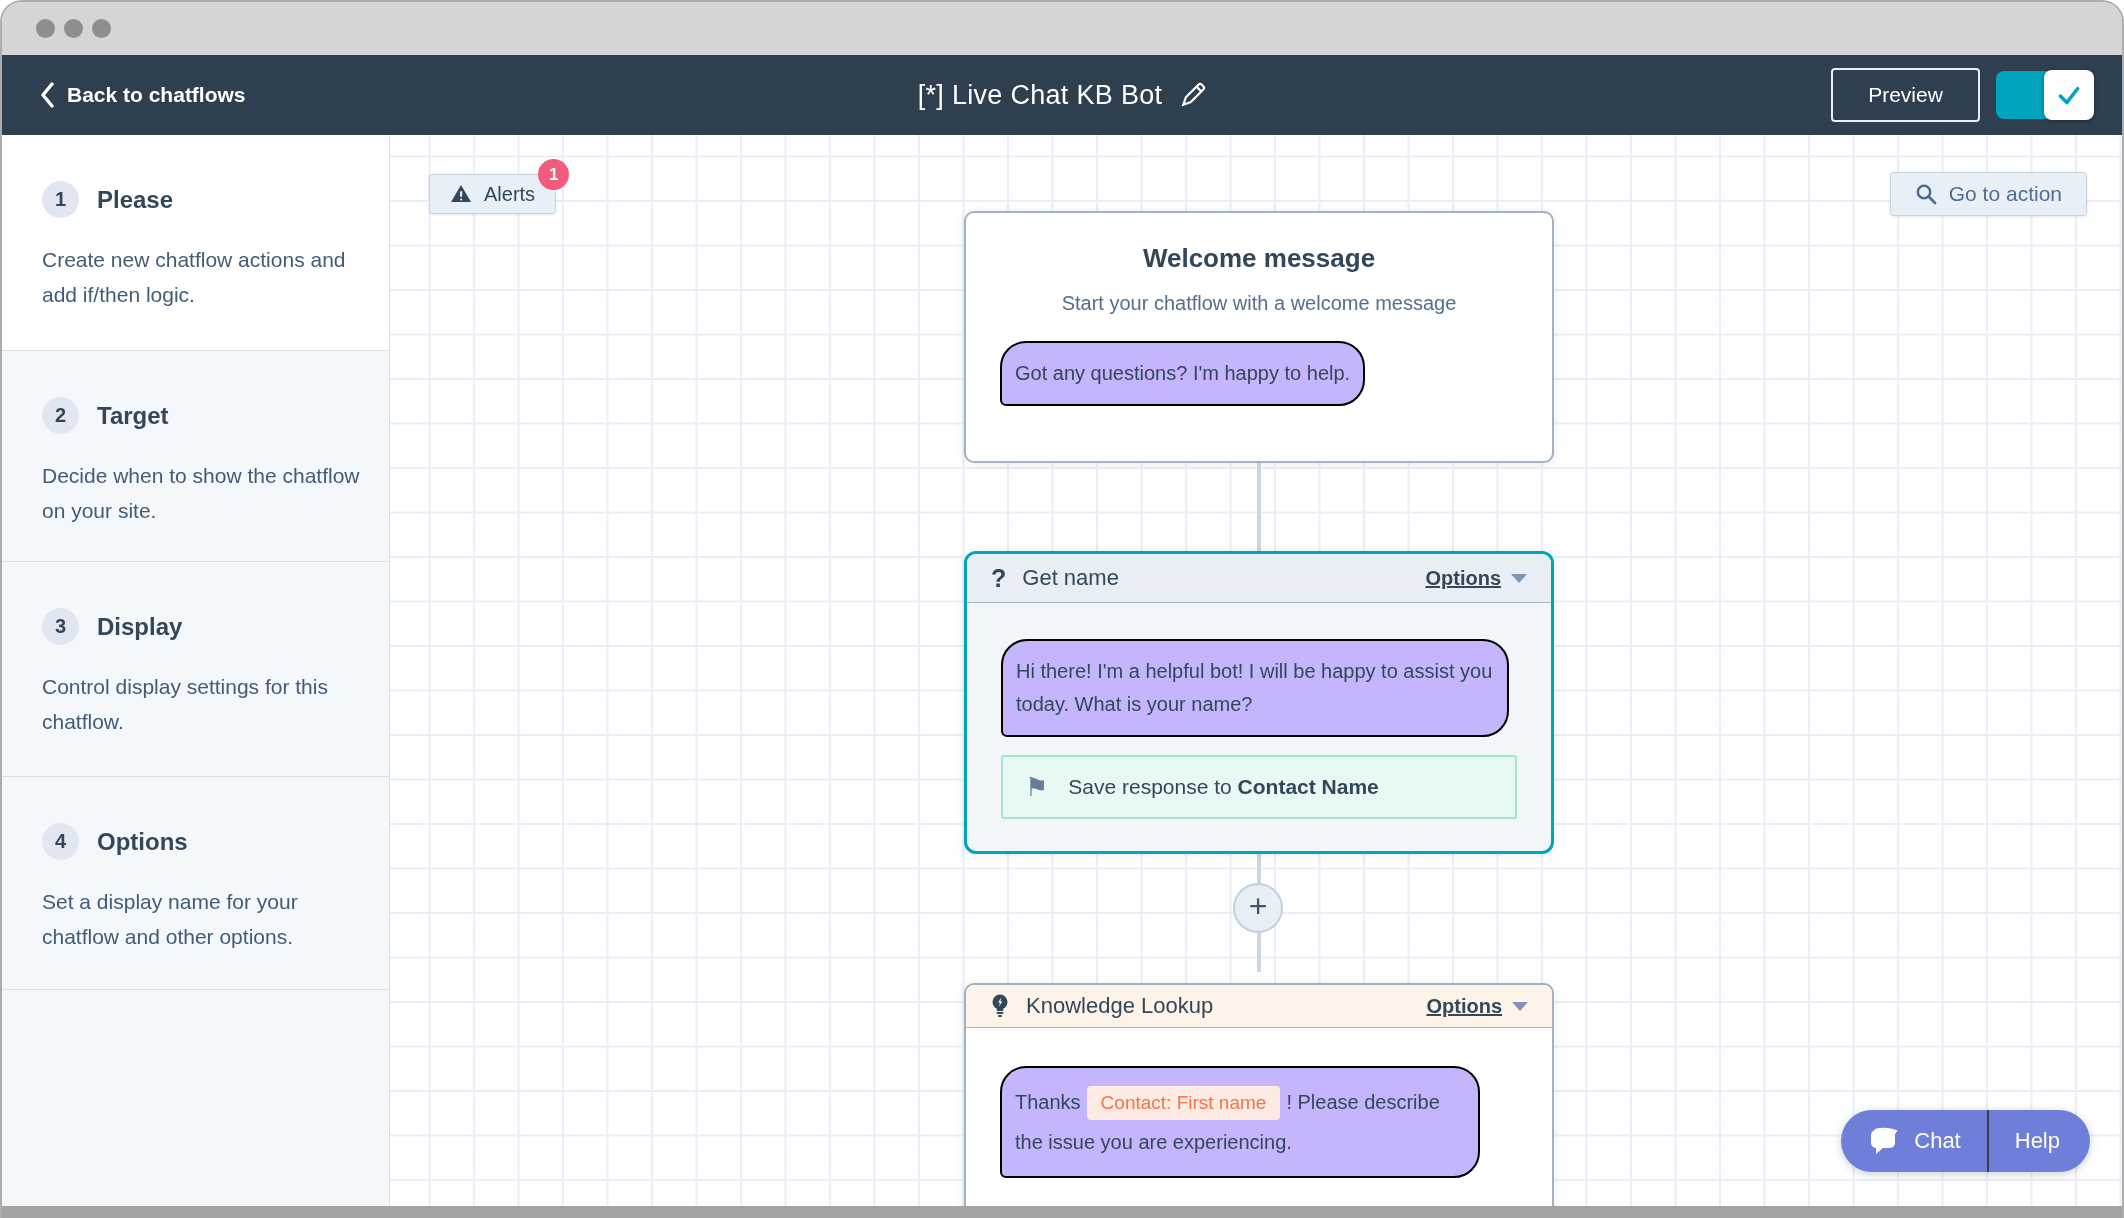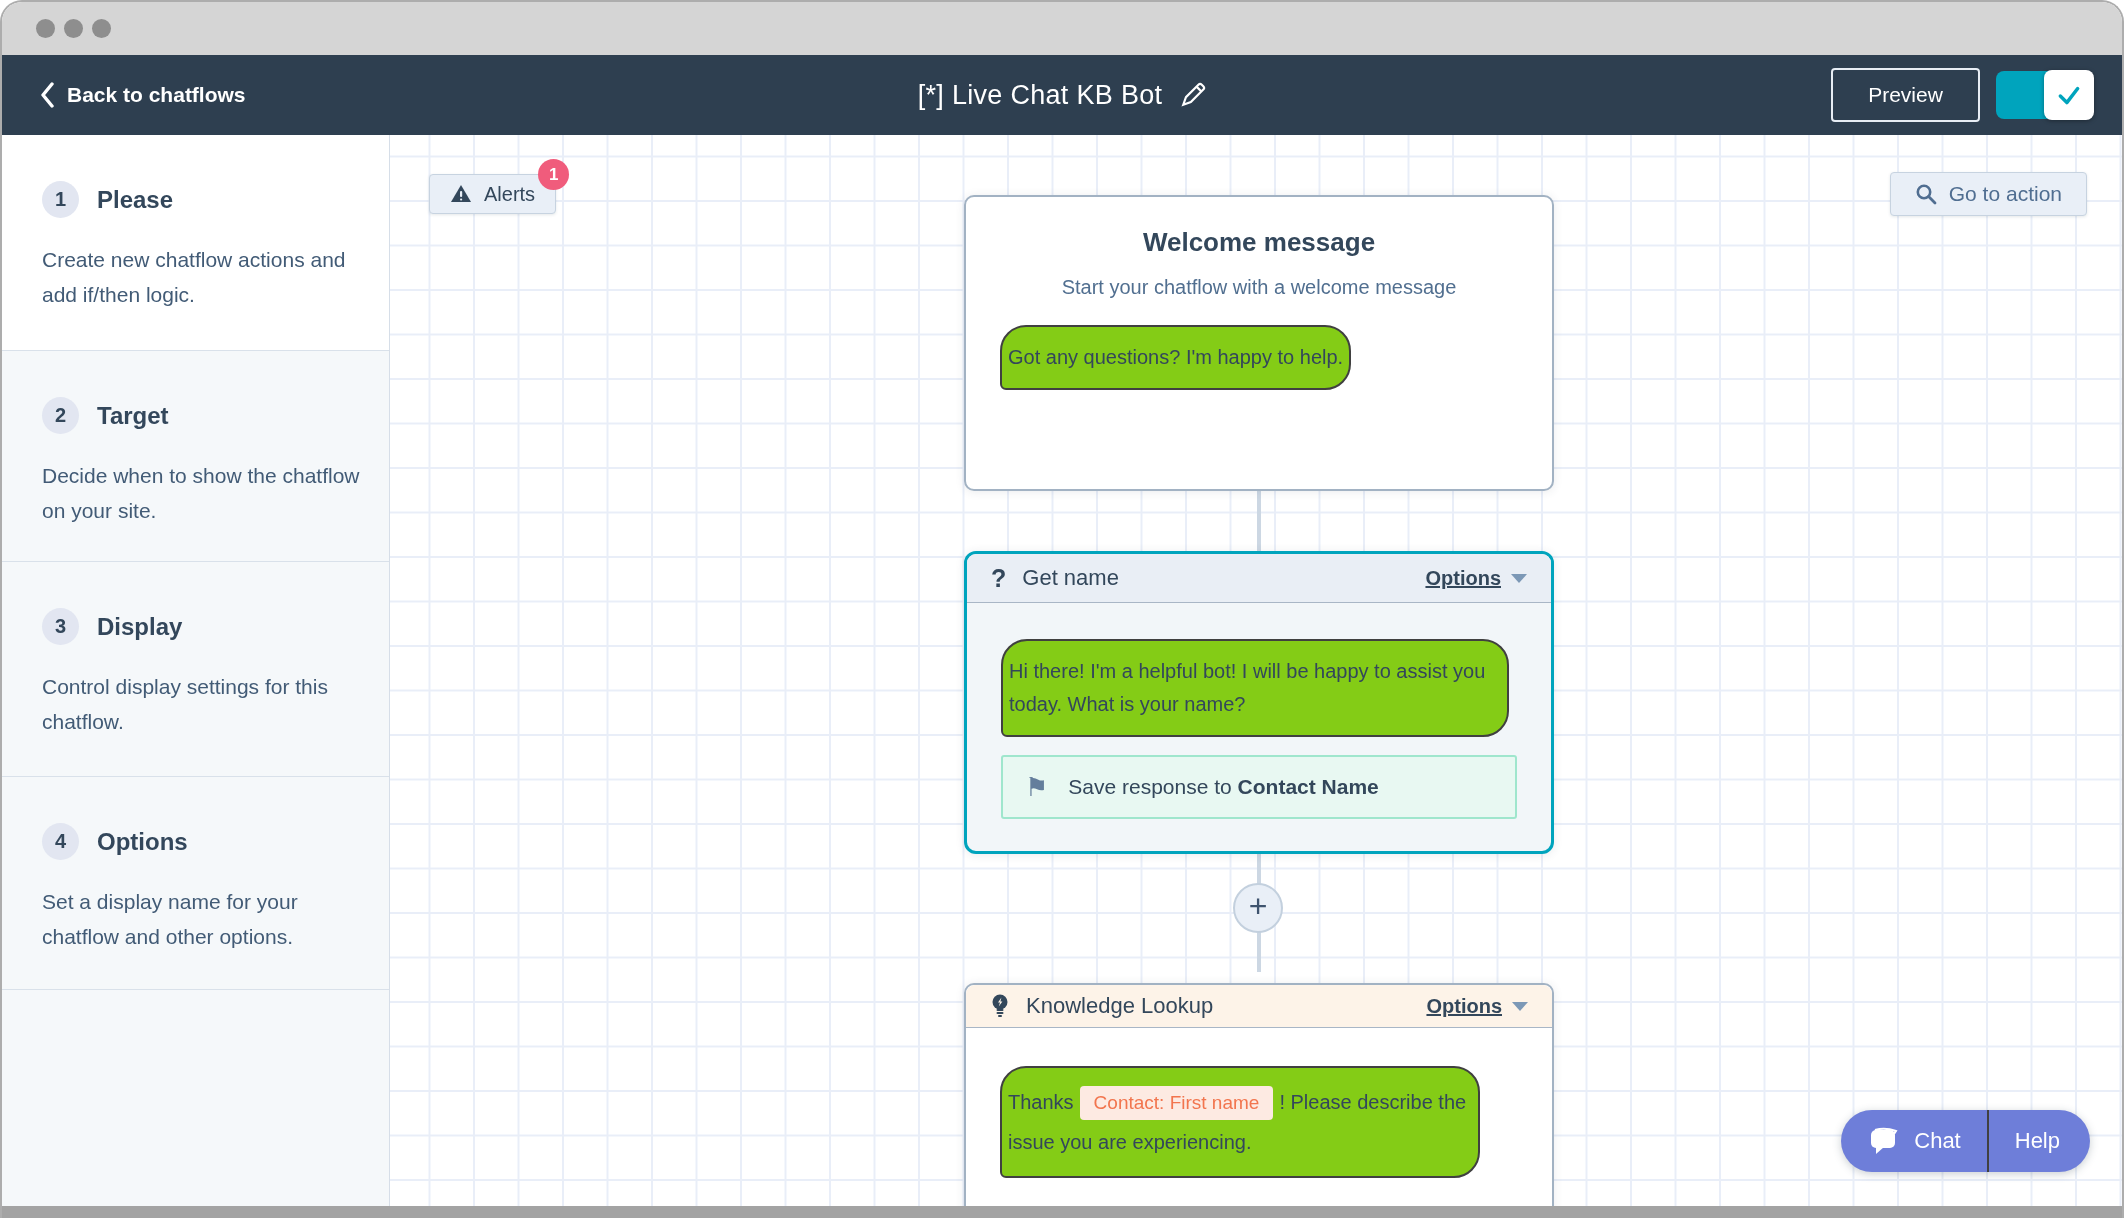--- a/index.html
+++ b/index.html
@@ -68,41 +68,41 @@
                   display:flex; align-items:center; justify-content:center; }
 
   .goto-btn { position:absolute; right:35px; top:37px; height:44px; padding:0 24px;
               background:#e9eff7; border:1px solid #c7d3e0; border-radius:4px;
               display:flex; align-items:center; gap:12px; cursor:pointer;
               font-size:21px; color:#506e91; box-shadow:0 1px 3px rgba(45,62,80,.12); }
 
   
   .card { position:absolute; left:574px; width:590px; background:#fff; border:2px solid #a2b2c3;
           border-radius:10px; box-shadow:0 1px 10px rgba(45,62,80,.10); }
-  .card-welcome { top:60px; height:296px; text-align:center; }
+  .card-welcome { top:76px; height:252px; text-align:center; }
   .card-getname { top:416px; height:303px; border:3px solid #00a4bd; border-radius:12px;
                   background:#f2f6f9; cursor:pointer; }
   .card-knowledge { top:848px; height:238px; cursor:pointer; }
 
   .wc-title { margin-top:30px; font-size:26px; font-weight:bold; color:#33475b; }
   .wc-sub { margin-top:18px; font-size:20px; color:#516f90; }
 
   .card-header { height:49px; display:flex; align-items:center; padding:0 24px; gap:16px;
                  border-bottom:1px solid #a9b6c6; border-radius:9px 9px 0 0; }
   .hdr-getname { background:#e9eef5; }
   .hdr-knowledge { height:43px; background:#fdf3e8; }
   .hdr-title { font-size:22px; color:#33475b; }
   .hdr-qmark { font-size:25px; font-weight:bold; color:#33475b; }
   .options { margin-left:auto; display:flex; align-items:center; gap:10px; cursor:pointer; }
   .options-label { font-size:20px; font-weight:bold; color:#33475b; text-decoration:underline; }
   .caret { width:0; height:0; border-left:8px solid transparent; border-right:8px solid transparent;
            border-top:9px solid #7c98b6; }
 
-  .bubble { display:inline-block; text-align:left; background:#84cc16; border:2px solid #404040;
-            border-radius:26px 26px 26px 6px; padding:14px 6px; font-size:20px; line-height:33px;
+  .bubble { display:inline-block; text-align:left; background:#c4b5fd; border:2px solid #000000;
+            border-radius:26px 26px 26px 6px; padding:14px 13px; font-size:20px; line-height:33px;
             color:#33475b; max-width:508px; }
   .wc-bubble { margin:26px 0 0 34px; align-self:flex-start; display:block; width:fit-content; }
   .gn-bubble { margin:36px 0 0 34px; }
   .kn-bubble { margin:38px 0 0 34px; max-width:480px; line-height:40px; }
 
   .save-row { margin:18px 34px 0 34px; height:64px; background:#e8f8f2; border:2px solid #9fe6cd;
               border-radius:3px; display:flex; align-items:center; padding:0 22px; gap:20px;
               font-size:21px; color:#33475b; }
   .flag { font-size:26px; color:#647e9c; line-height:1; }
 

